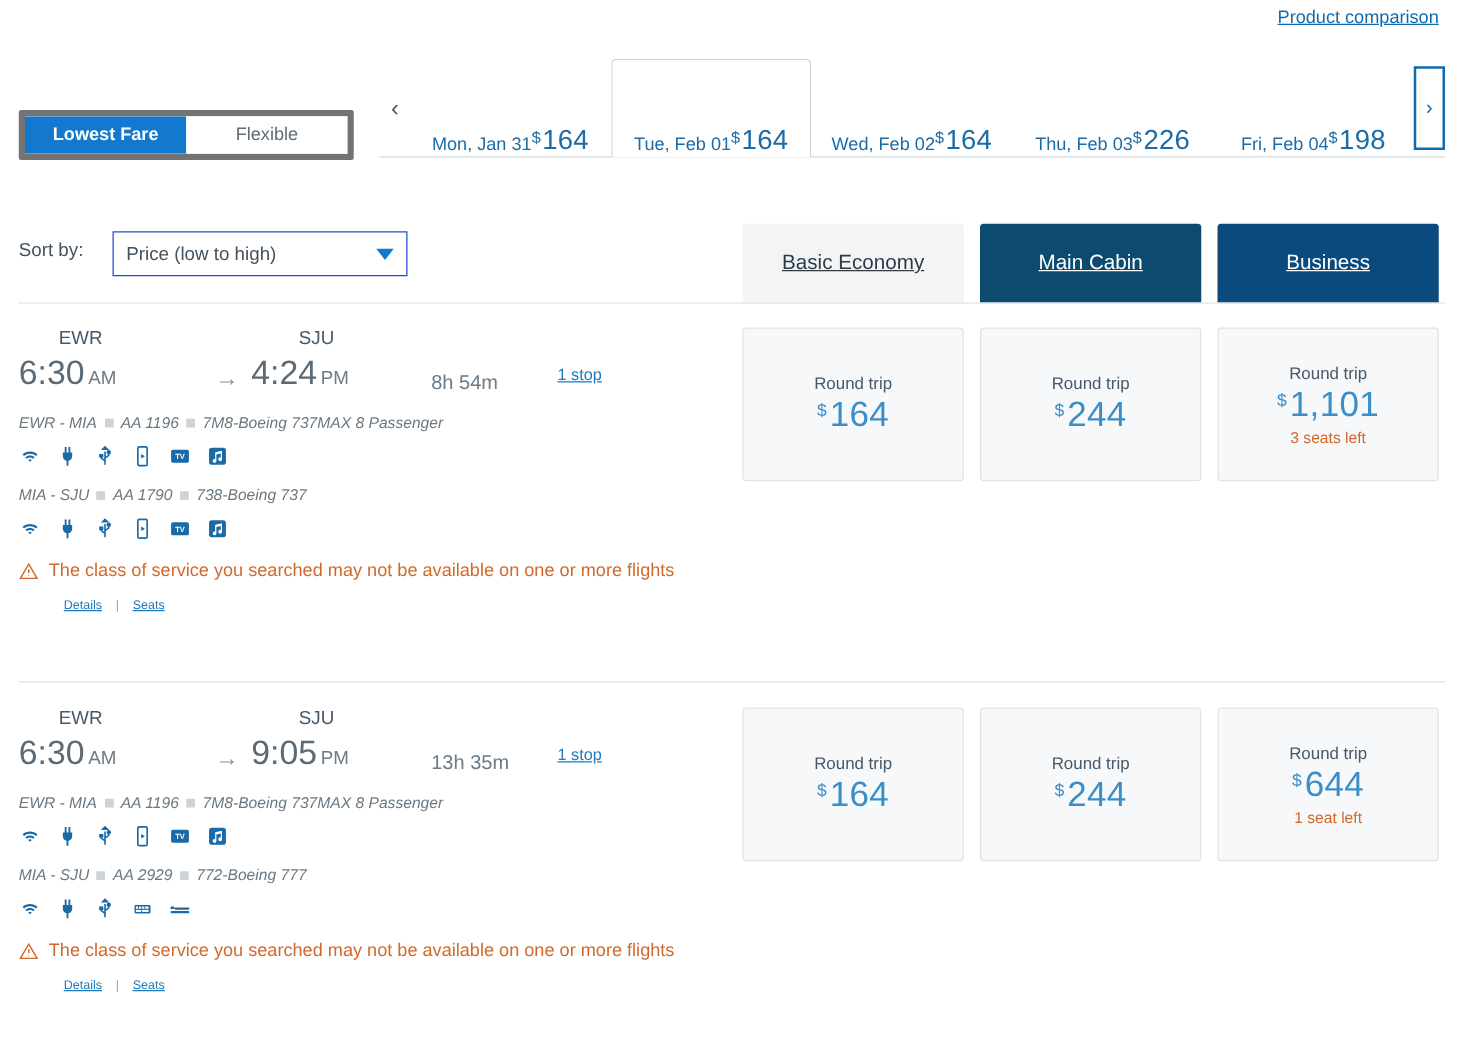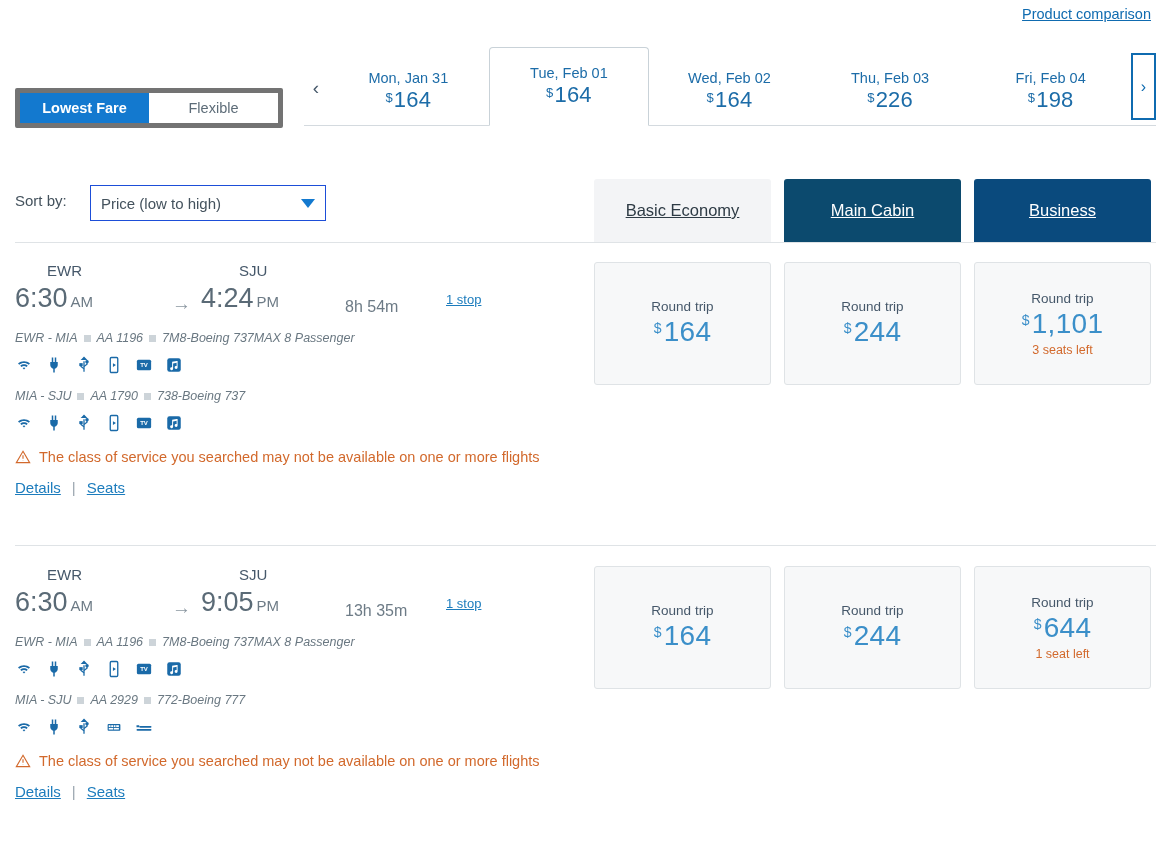--- a/index.html
+++ b/index.html
@@ -39,22 +39,22 @@
     position: absolute; left: 304px; top: 50px; width: 852px; height: 76px;
     border-bottom: 1px solid #d4dadf;
     display: flex; align-items: stretch;
   }
   .date-arrow {
     width: 24px; display: flex; align-items: center; justify-content: center;
     color: #46586a; font-size: 19px; cursor: pointer; user-select: none;
   }
   .date-tabs { flex: 1; display: flex; align-items: flex-end; }
   .date-tab {
-    flex: 1; height: 68px; display: flex; flex-direction: column;
-    align-items: center; justify-content: center; cursor: pointer;
+    flex: 1; height: 68px; display: flex; flex-direction: row;
+    align-items: flex-end; justify-content: center; cursor: pointer;
     background: transparent; border: 1px solid transparent; border-bottom: none;
   }
   .date-tab.selected {
     background: #ffffff;
     border: 1px solid #c9d2d8; border-bottom: 1px solid #ffffff;
     border-radius: 4px 4px 0 0;
     height: 79px; margin-bottom: -1px;
   }
   .date-tab .dt-label { font-size: 14.5px; color: #1c6ca8; margin-bottom: 1px; }
   .date-tab .dt-price { font-size: 22px; color: #1c6ca8; letter-spacing: .2px; }
@@ -113,21 +113,21 @@
 
   .seg-meta { font-size: 12.5px; color: #6a7882; margin-top: 8px; display: flex; align-items: center; gap: 6px; font-style: italic; }
   .seg-dot { display: inline-block; width: 7px; height: 7px; background: #cdd4d9; }
 
   .amenities { display: flex; align-items: center; gap: 12px; margin-top: 10px; height: 20px; }
   .amen { width: 18px; height: 18px; display: block; }
 
   .warn-line { display: flex; align-items: center; gap: 8px; margin-top: 16px; font-size: 14.5px; color: #d2692c; }
   .warn-icon { width: 16px; height: 16px; flex: none; }
 
-  .links-line { margin-top: 14px; font-size: 15px; display: flex; align-items: center; gap: 11px; }
+  .links-line { margin-top: 14px; font-size: 10px; display: flex; align-items: center; gap: 11px; margin-left: 36px; }
   .links-line a { color: #1c7cbd; text-decoration: underline; cursor: pointer; }
   .links-sep { color: #9aa5ae; }
 
   
   .price-cards { position: absolute; top: 0; left: 594px; display: flex; gap: 13px; }
   .price-card {
     width: 177px; height: 123px;
     background: #f7f8f9; border: 1px solid #dfe3e6; border-radius: 3px;
     display: flex; flex-direction: column; align-items: center; justify-content: center;
     cursor: pointer;

